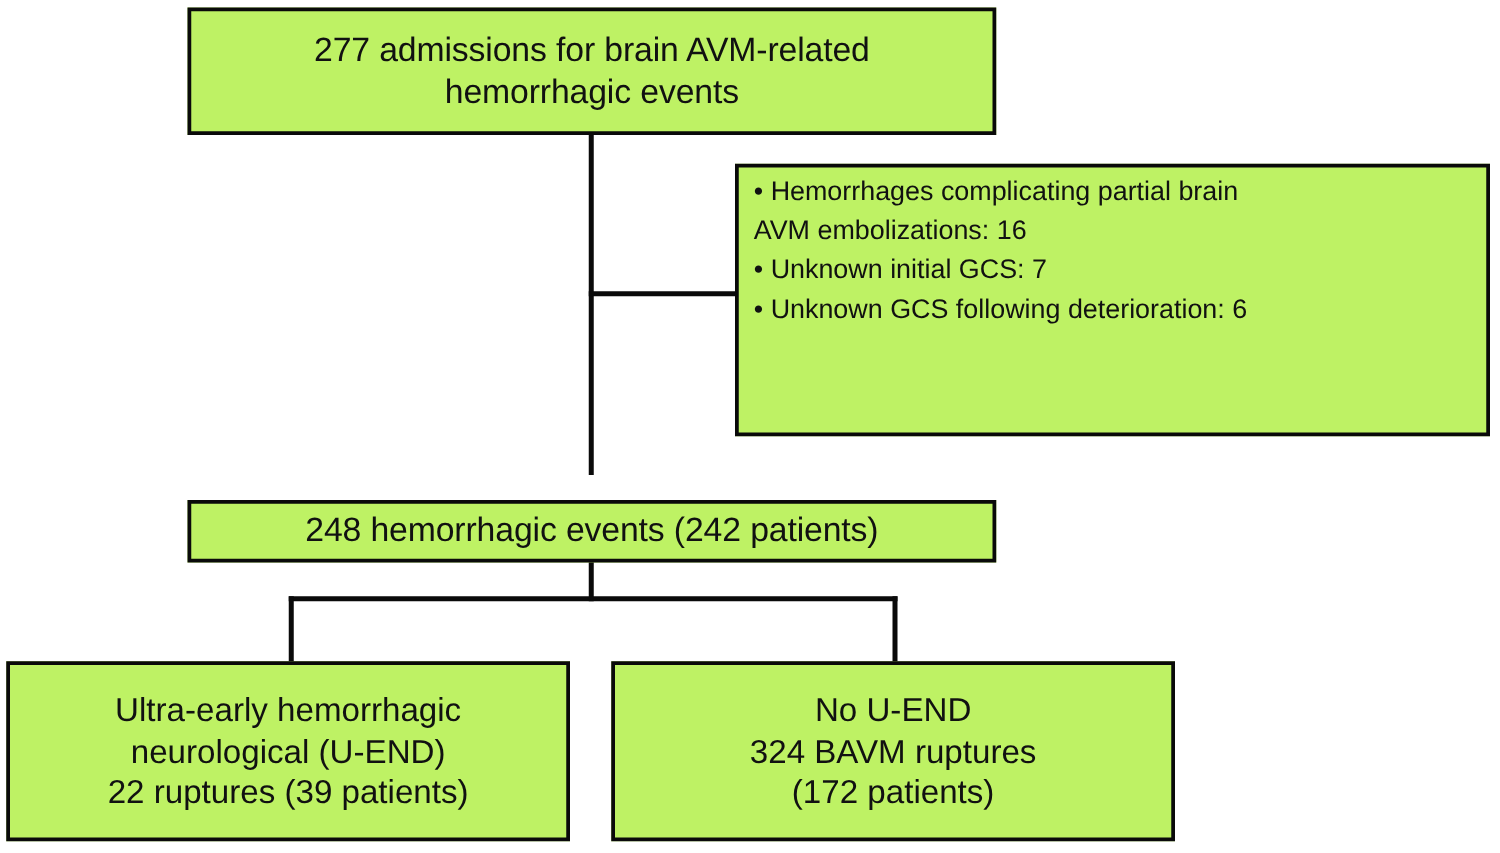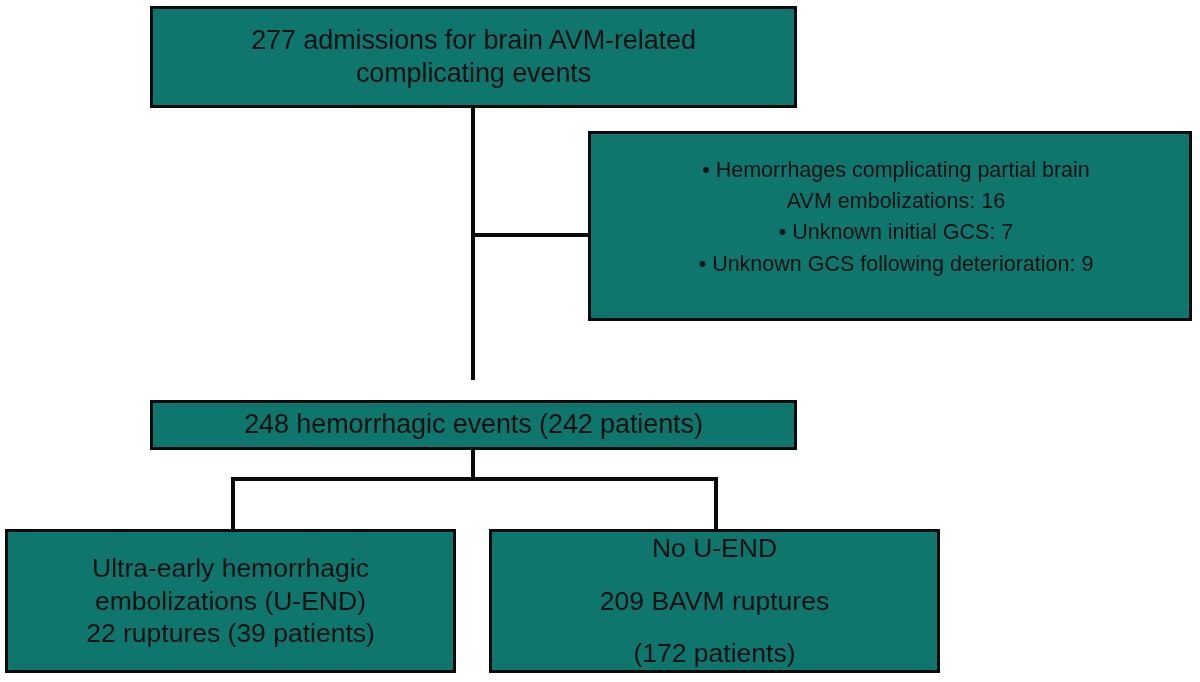--- a/index.html
+++ b/index.html
@@ -18,21 +18,21 @@
     height: 682px;
     background: #ffffff;
     overflow: hidden;
   }
 
   
   .node {
     position: absolute;
     box-sizing: border-box;
     border: 3px solid #0a0a0a;
-    background: #0f766e;
+    background: #bef264;
     display: flex;
     flex-direction: column;
     justify-content: center;
     line-height: 1.24;
     color: #111111;
   }
   .node .line {
     display: block;
     white-space: nowrap;
   }
@@ -44,26 +44,25 @@
   #node-admissions {
     left: 150px; top: 6px;
     width: 647px; height: 102px;
     font-size: 27px;
     letter-spacing: -0.1px;
   }
 
   
   #node-exclusions {
     left: 588px; top: 131px;
-    width: 604px; height: 190px;
+    width: 604px; height: 218px;
     font-size: 21.5px;
-    padding: 21px 0 6px 12px;
+    padding: 4px 0 6px 12px;
     justify-content: flex-start;
     line-height: 1.45;
-    align-items: center;
   }
   #node-exclusions .line { white-space: nowrap; }
 
   
   #node-events {
     left: 150px; top: 380px;
     width: 647px; height: 50px;
     font-size: 27px;
     letter-spacing: -0.1px;
     margin-top: 20px;
@@ -72,21 +71,20 @@
   
   #node-uend {
     left: 5px; top: 529px;
     width: 451px; height: 144px;
     font-size: 26.5px;
   }
   #node-nouend {
     left: 489px; top: 529px;
     width: 451px; height: 144px;
     font-size: 26.5px;
-    gap: 20px;
   }
 
   
   .conn {
     position: absolute;
     background: #0a0a0a;
   }
   .conn.v { width: 4px; }
   .conn.h { height: 4px; }
 
@@ -109,40 +107,40 @@
 
   <div class="conn v" id="conn-trunk-upper"></div>
   <div class="conn h" id="conn-branch-exclusions"></div>
   <div class="conn v" id="conn-trunk-lower"></div>
   <div class="conn h" id="conn-fork-h"></div>
   <div class="conn v" id="conn-fork-left"></div>
   <div class="conn v" id="conn-fork-right"></div>
 
   <div class="node center" id="node-admissions">
     <span class="line">277 admissions for brain AVM-related</span>
-    <span class="line">complicating events</span>
+    <span class="line">hemorrhagic events</span>
   </div>
 
   <div class="node left" id="node-exclusions">
     <span class="line">• Hemorrhages  complicating partial brain</span>
     <span class="line">AVM embolizations: 16</span>
     <span class="line">• Unknown initial GCS: 7</span>
-    <span class="line">• Unknown GCS following deterioration:  9</span>
+    <span class="line">• Unknown GCS following deterioration:  6</span>
     <span class="line"></span>
   </div>
 
   <div class="node center" id="node-events">
     <span class="line">248 hemorrhagic events (242 patients)</span>
   </div>
 
   <div class="node center" id="node-uend">
     <span class="line">Ultra-early hemorrhagic</span>
-    <span class="line">embolizations (U-END)</span>
+    <span class="line">neurological (U-END)</span>
     <span class="line">22 ruptures (39 patients)</span>
   </div>
 
   <div class="node center" id="node-nouend">
     <span class="line">No U-END</span>
-    <span class="line">209 BAVM ruptures</span>
+    <span class="line">324 BAVM ruptures</span>
     <span class="line">(172 patients)</span>
   </div>
 
 </div>
 
 </body></html>

